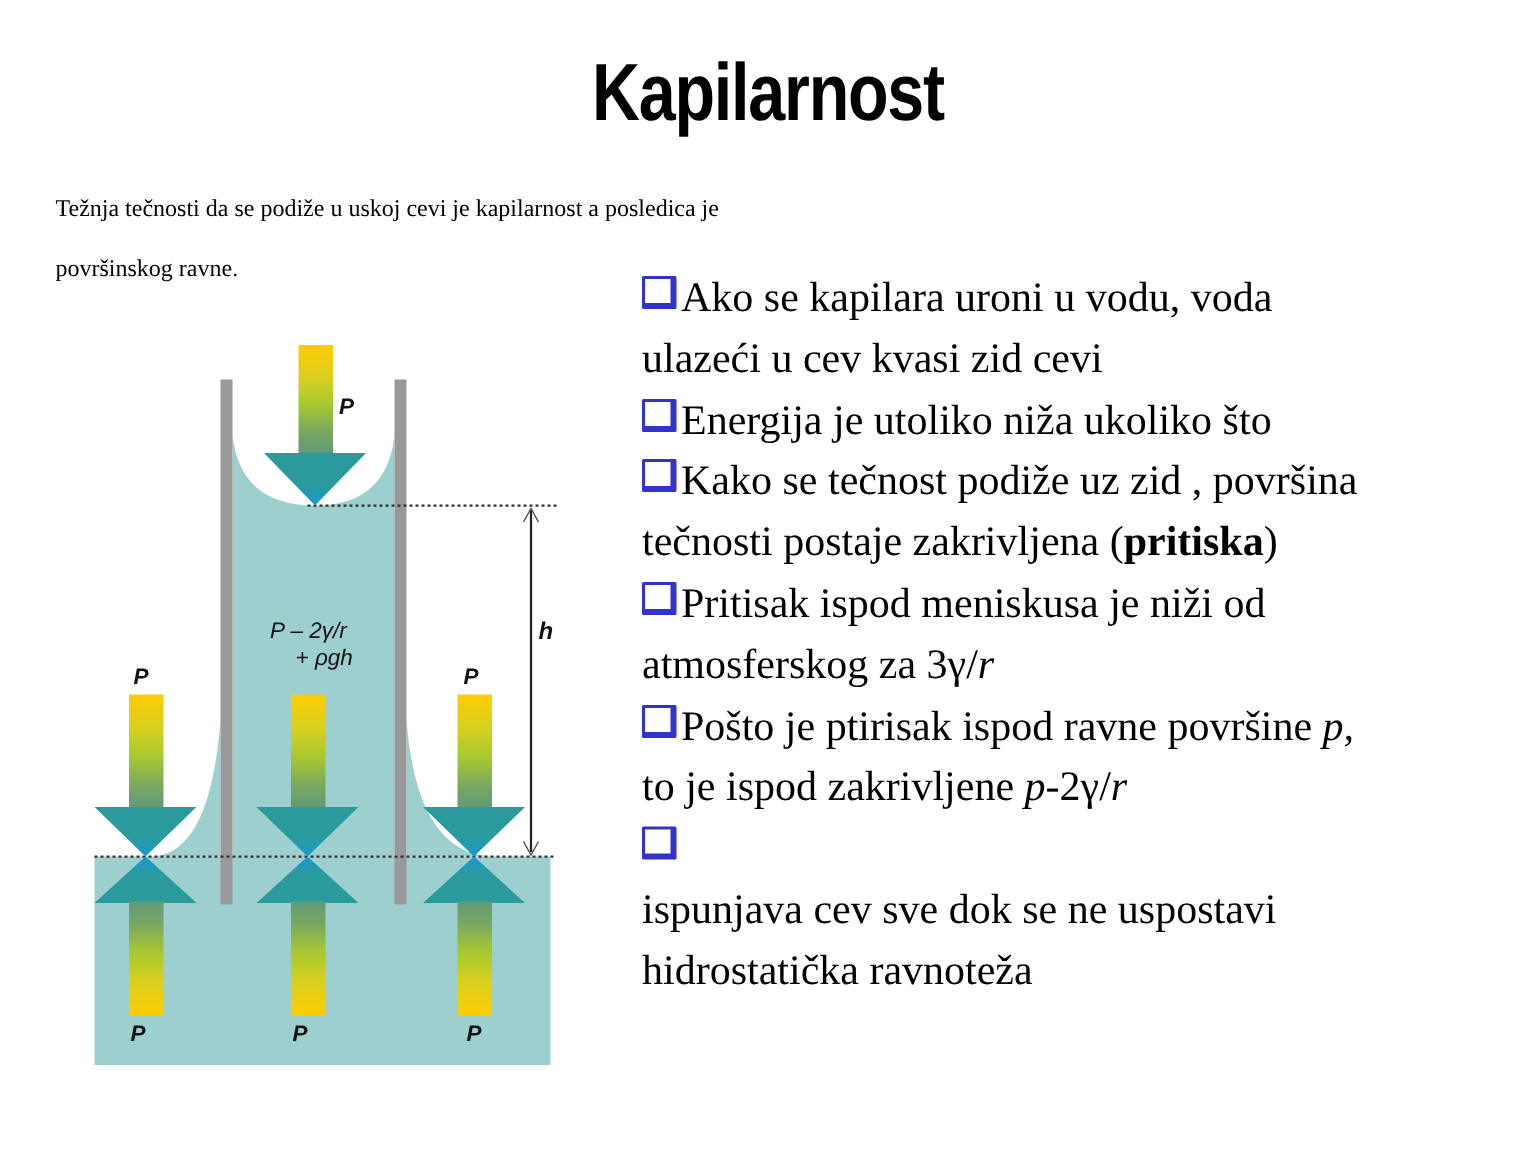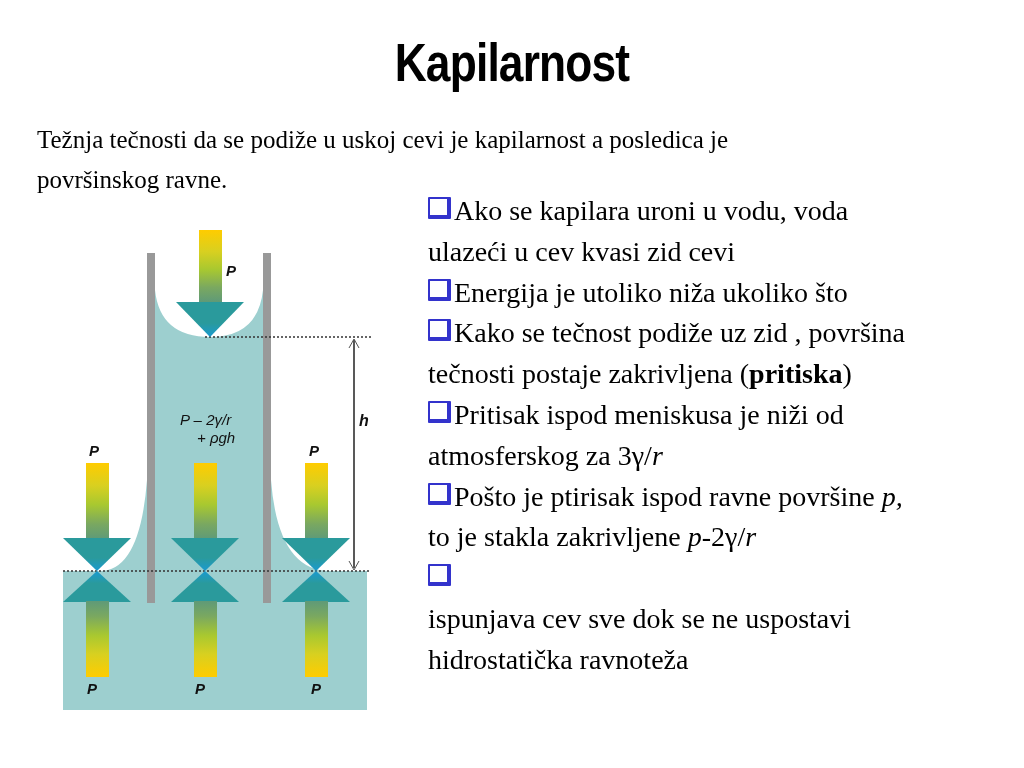--- a/index.html
+++ b/index.html
@@ -5,24 +5,24 @@
   html, body { margin: 0; padding: 0; background: #ffffff; }
   body { width: 1024px; height: 768px; position: relative; overflow: hidden; font-family: "Liberation Serif", "DejaVu Serif", serif; color: #000; }
   .title {
     position: absolute; left: 0; top: 26px; width: 1024px; text-align: center;
     font-family: "Liberation Sans", "DejaVu Sans", sans-serif; font-weight: bold;
     font-size: 54px; letter-spacing: -1px; line-height: 72px;
     transform: scaleX(0.82); transform-origin: 512px 0;
   }
   .intro {
     position: absolute; left: 37px; top: 120px; width: 960px;
-    font-size: 25px; line-height: 40px;
+    font-size: 16px; line-height: 40px;
   }
   .bullets {
-    position: absolute; left: 428px; top: 191px; width: 596px;
+    position: absolute; left: 428px; top: 179px; width: 596px;
     font-size: 28px; line-height: 40.8px; margin: 0; padding: 0; list-style: none;
   }
   .bullets li { margin: 0; padding: 0; }
   .bullet-box {
     display: inline-block; width: 17px; height: 16px; border: 2px solid #3333cc;
     border-right-width: 4px; border-bottom-width: 4px; border-radius: 1px;
     background: #ffffff; margin-right: 3px; vertical-align: 1px; box-sizing: content-box;
   }
   .diagram { position: absolute; left: 0; top: 0; width: 400px; height: 768px; }
   .lbl { font-family: "Liberation Sans", "DejaVu Sans", sans-serif; font-style: italic; font-weight: bold; fill: #111; }
@@ -49,21 +49,21 @@
   <li>
     <span class="bullet-box"></span><span>Kako se tečnost podiže uz zid , površina</span><br>
     <span>tečnosti postaje zakrivljena (</span><b>pritiska</b><span>)</span>
   </li>
   <li>
     <span class="bullet-box"></span><span>Pritisak ispod meniskusa je niži od</span><br>
     <span>atmosferskog za 3</span><span>γ</span><span>/</span><i>r</i>
   </li>
   <li>
     <span class="bullet-box"></span><span>Pošto je ptirisak ispod ravne površine </span><i>p,</i><br>
-    <span>to je stakla zakrivljene </span><i>p</i><span>-2</span><span>γ</span><span>/</span><i>r</i>
+    <span>to je ispod zakrivljene </span><i>p</i><span>-2</span><span>γ</span><span>/</span><i>r</i>
   </li>
   <li>
     <span class="bullet-box"></span><br>
     <span>ispunjava cev sve dok se ne uspostavi</span><br>
     <span>hidrostatička ravnoteža</span>
   </li>
 </ul>
 
 <svg class="diagram" width="400" height="768" viewBox="0 0 400 768" xmlns="http://www.w3.org/2000/svg">
   <defs>

